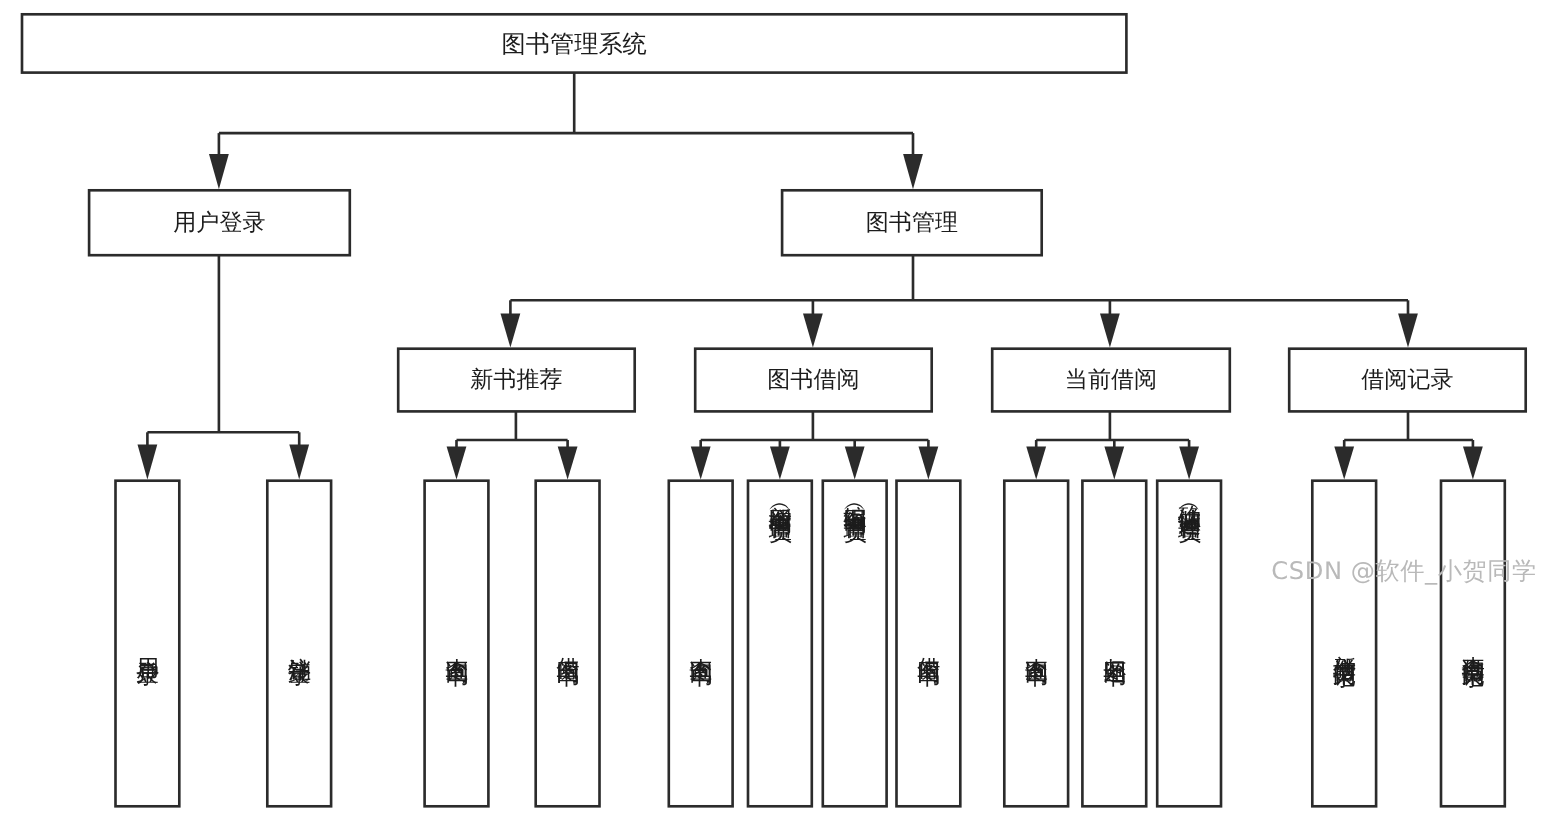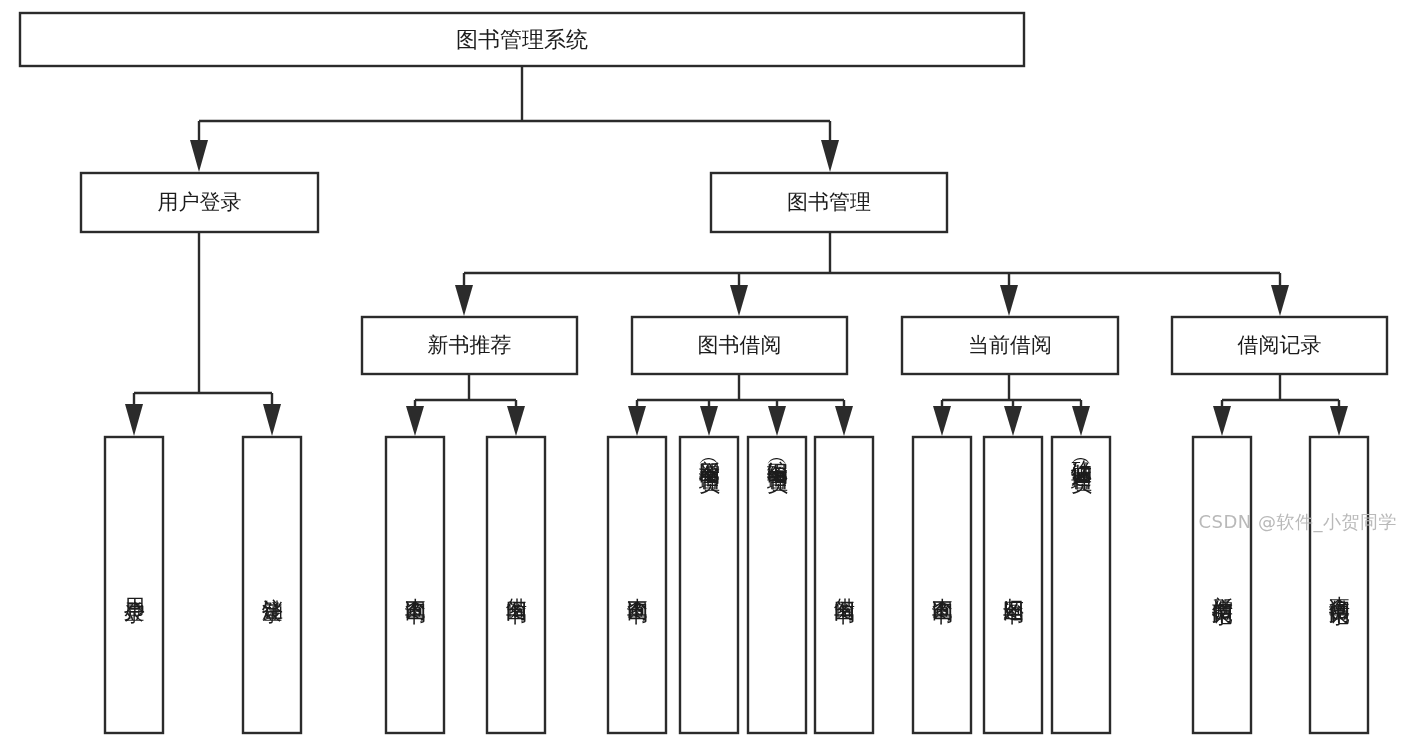--- a/index.html
+++ b/index.html
@@ -66,21 +66,21 @@
     color: #1c1c1c;
     letter-spacing: 2px;
     white-space: nowrap;
     pointer-events: none;
   }
   #watermark {
     position: absolute;
     right: 8px;
     bottom: 4px;
     font-family: "DejaVu Sans", "Liberation Sans", sans-serif;
-    font-size: 18px;
+    font-size: 22px;
     color: #b9b9b9;
     letter-spacing: 0.5px;
     white-space: nowrap;
   }
 </style>
 </head>
 <body>
 
 <div id="diagram-root">
 

